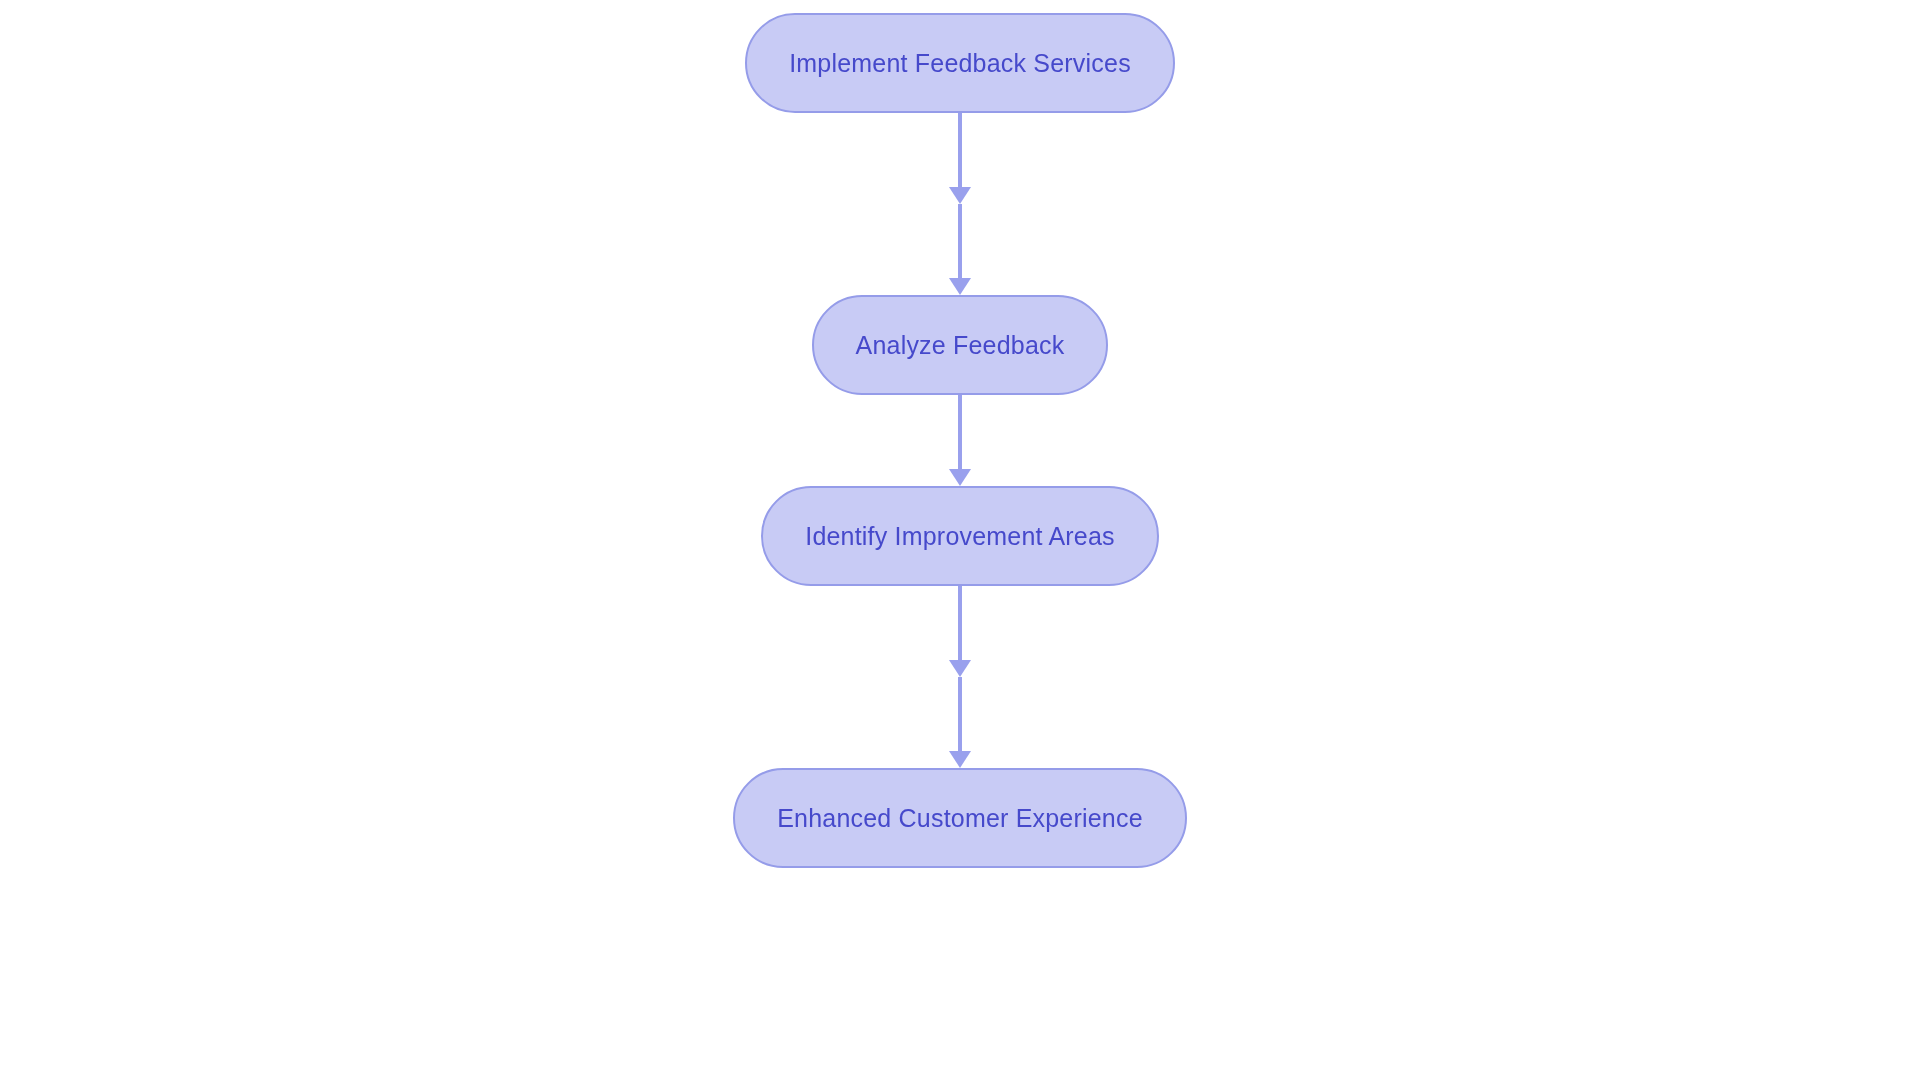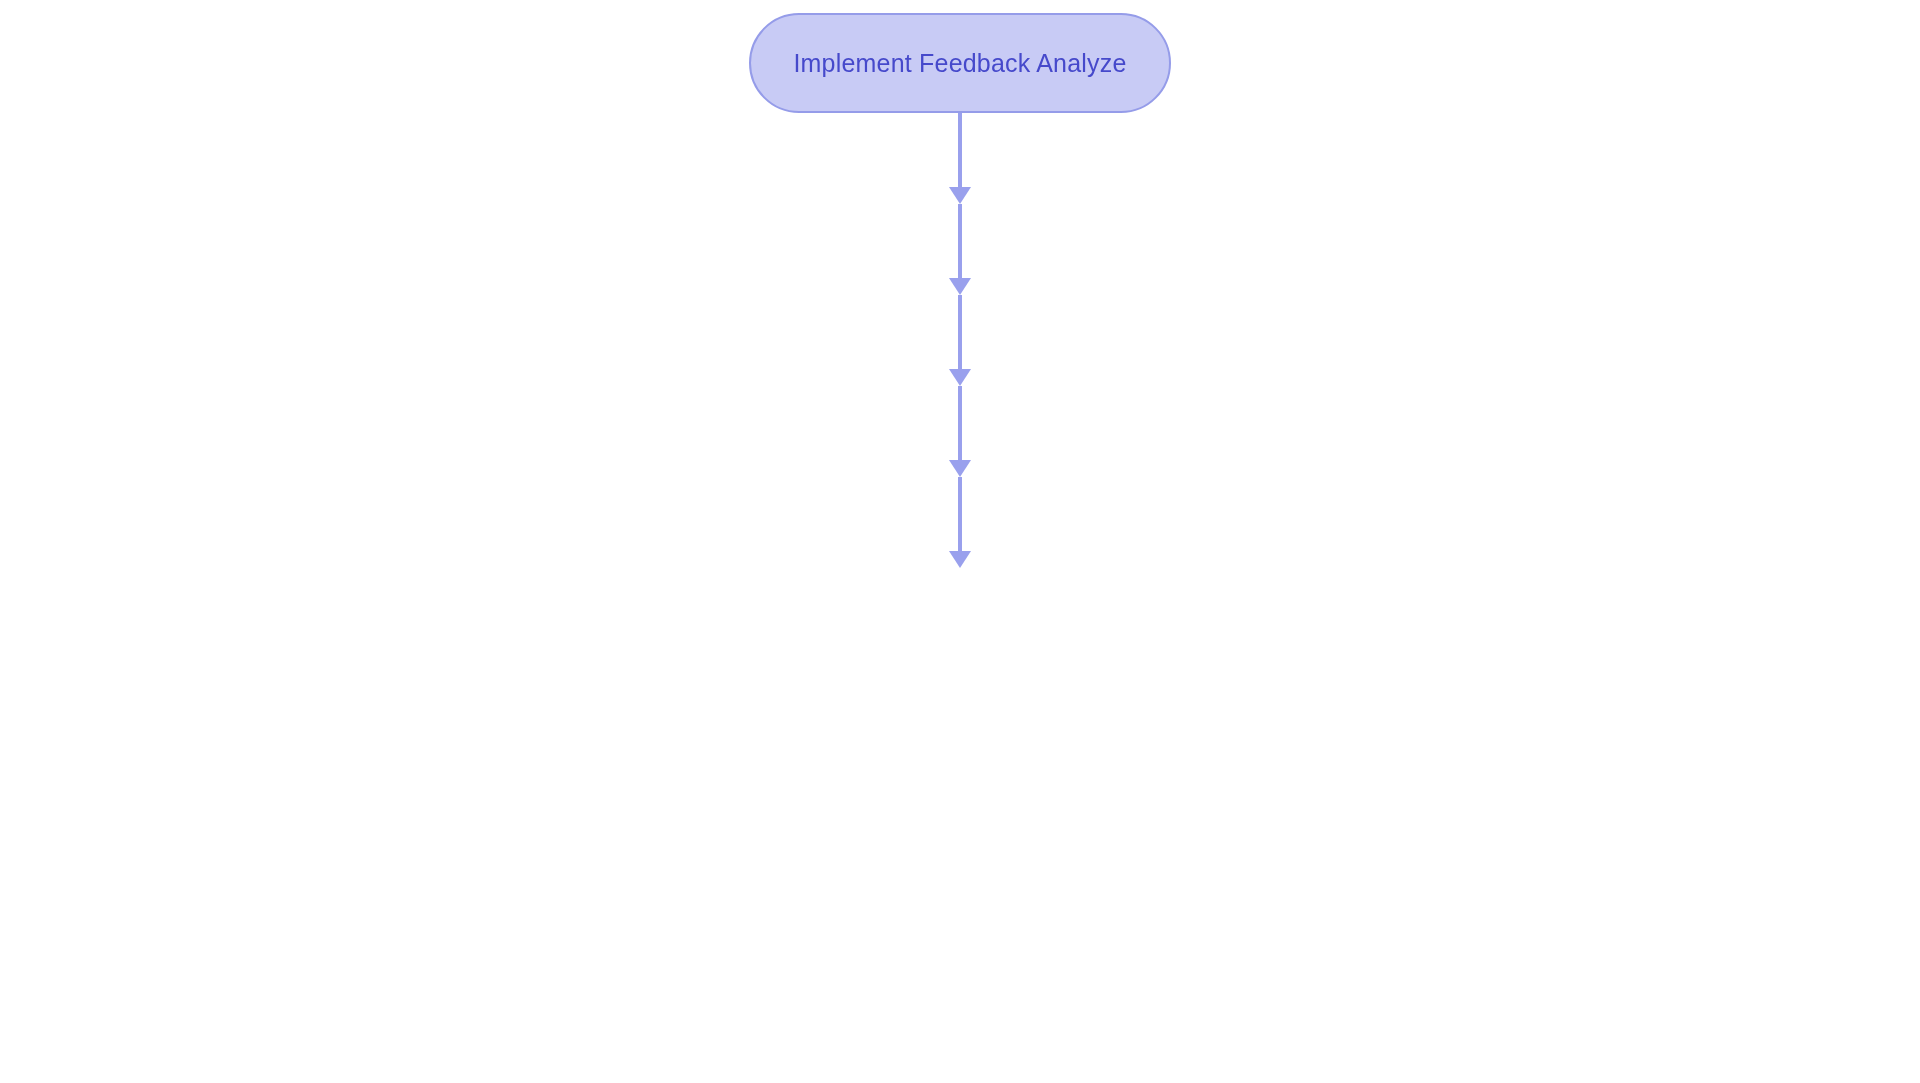--- a/index.html
+++ b/index.html
@@ -55,34 +55,37 @@
     height: 0;
     border-left: 11px solid transparent;
     border-right: 11px solid transparent;
     border-top: 17px solid var(--arrow, #99a0ed);
   }
 </style>
 </head>
 <body>
 
 <div class="canvas" id="canvas">
-    <div class="flow-node">Implement Feedback Analyze</div>
+    <div class="flow-node">Implement Feedback Services</div>
     <div class="connector">
       <div class="line"></div>
       <div class="head"></div>
     </div>
     <div class="connector">
       <div class="line"></div>
       <div class="head"></div>
     </div>
+    <div class="flow-node">Analyze Feedback</div>
+    <div class="connector">
+      <div class="line"></div>
+      <div class="head"></div>
+    </div>
+    <div class="flow-node">Identify Improvement Areas</div>
     <div class="connector">
       <div class="line"></div>
       <div class="head"></div>
     </div>
     <div class="connector">
       <div class="line"></div>
       <div class="head"></div>
     </div>
-    <div class="connector">
-      <div class="line"></div>
-      <div class="head"></div>
-    </div>
+    <div class="flow-node">Enhanced Customer Experience</div>
   </div>
 
 </body></html>

